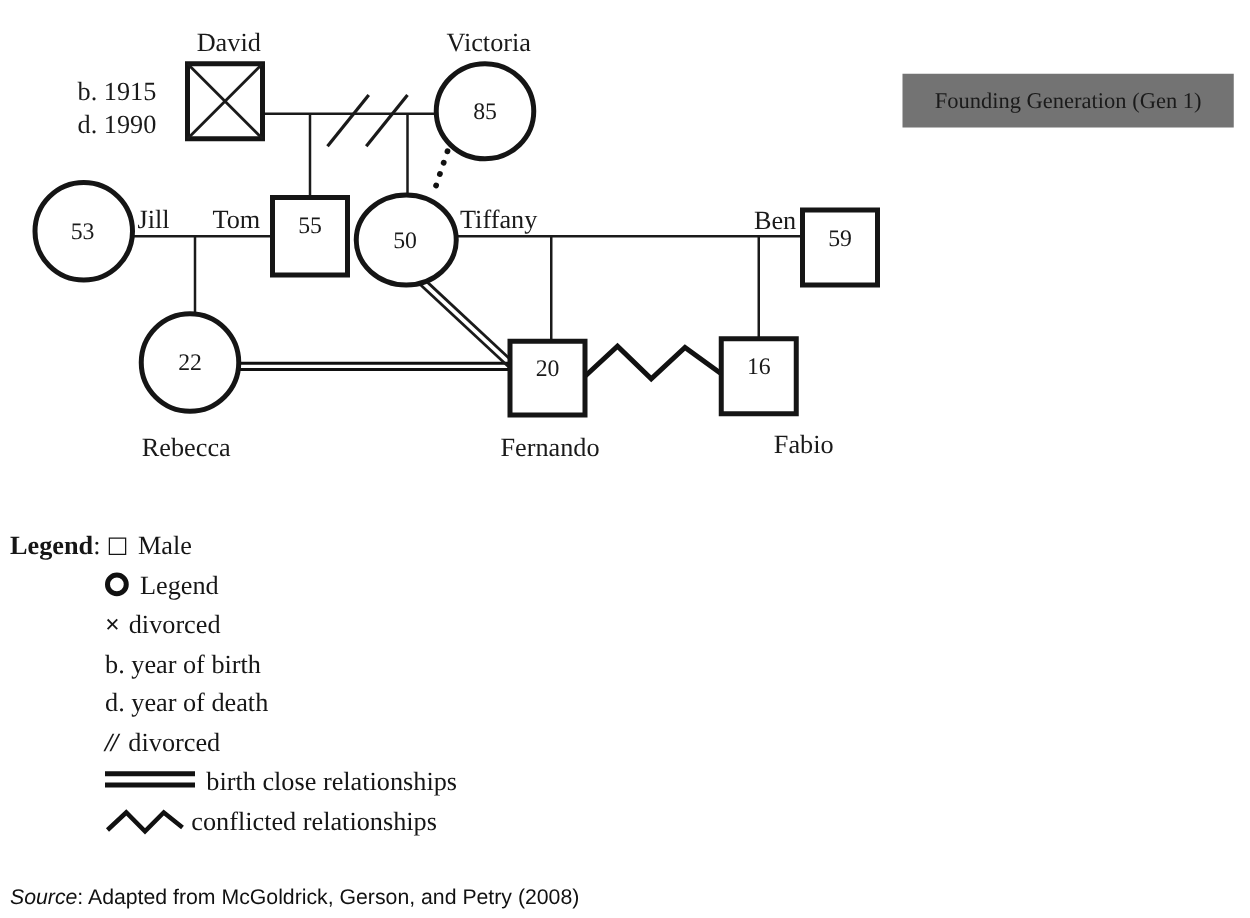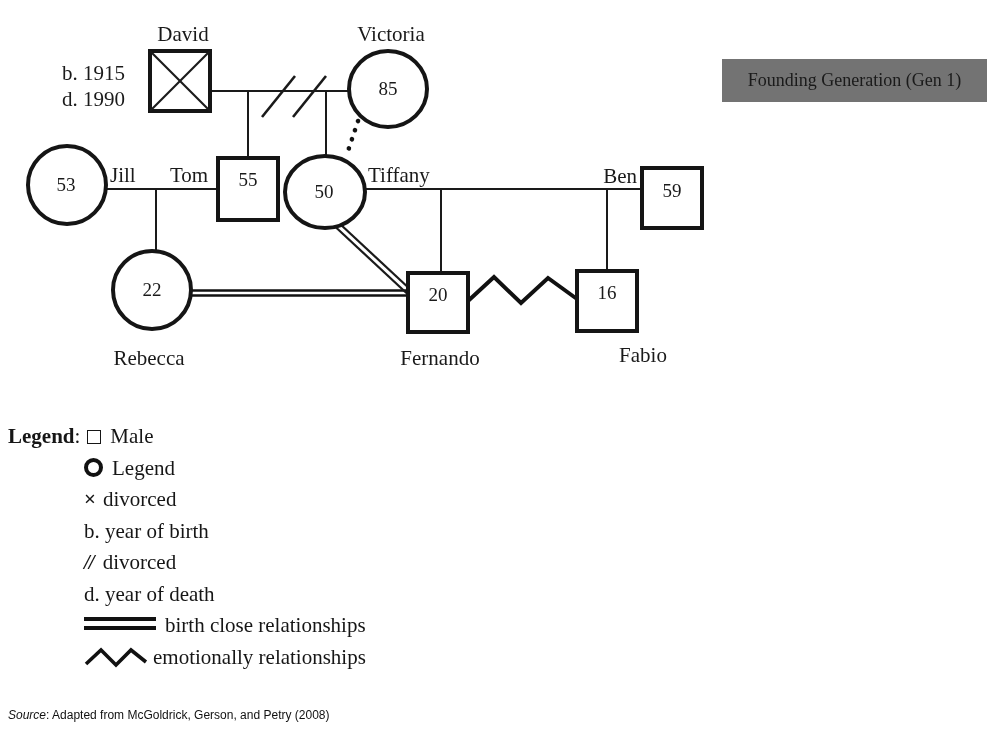--- a/index.html
+++ b/index.html
@@ -49,21 +49,21 @@
   .sym-dots{font-weight:bold;letter-spacing:0.6px;margin-right:8px;}
   .sym-dline{
     display:inline-block;width:72px;height:13px;box-sizing:border-box;
     border-top:4.5px solid #111;border-bottom:4.5px solid #111;
     margin-right:9px;vertical-align:2px;
   }
   .sym-zig{vertical-align:-4px;margin-right:5px;}
   .source{
     position:absolute;left:8px;top:708px;
     font-family:"Liberation Sans","DejaVu Sans",sans-serif;
-    font-size:12px;color:#111;
+    font-size:17px;color:#111;
   }
   .source .pfx{font-style:italic;}
 </style>
 </head>
 <body>
 
 <div class="page">
 
   <svg class="diagram" width="1000" height="400" viewBox="0 0 1000 400">
 
@@ -123,23 +123,23 @@
     <text class="name" x="643" y="362" text-anchor="middle">Fabio</text>
   </svg>
 
   <div class="gen-box" style="top:59px;height:43px;">Founding Generation (Gen 1)</div>
 
   <div class="legend">
     <div class="lrow"><span class="ltitle">Legend</span><span>:</span><span class="sym-square"></span><span>Male</span></div>
     <div class="lrow indent"><span class="sym-circle"></span><span>Legend</span></div>
     <div class="lrow indent"><span class="sym-x">×</span><span>divorced</span></div>
     <div class="lrow indent"><span>b. year of birth</span></div>
+    <div class="lrow indent"><span>d. year of death</span></div>
     <div class="lrow indent"><span class="sym-slash">//</span><span>divorced</span></div>
-    <div class="lrow indent"><span>d. year of death</span></div>
     <div class="lrow indent"><span class="sym-dline"></span><span>birth close relationships</span></div>
     <div class="lrow indent"><svg class="sym-zig" width="64" height="24">
           <polyline points="2,20 17,6 32,21 47,6 62,18" fill="none" stroke="#111" stroke-width="3.6"></polyline>
-        </svg><span>emotionally relationships</span></div>
+        </svg><span>conflicted relationships</span></div>
   </div>
 
   <div class="source"><span class="pfx">Source</span><span>: Adapted from McGoldrick, Gerson, and Petry (2008)</span></div>
 
 </div>
 
 </body></html>

